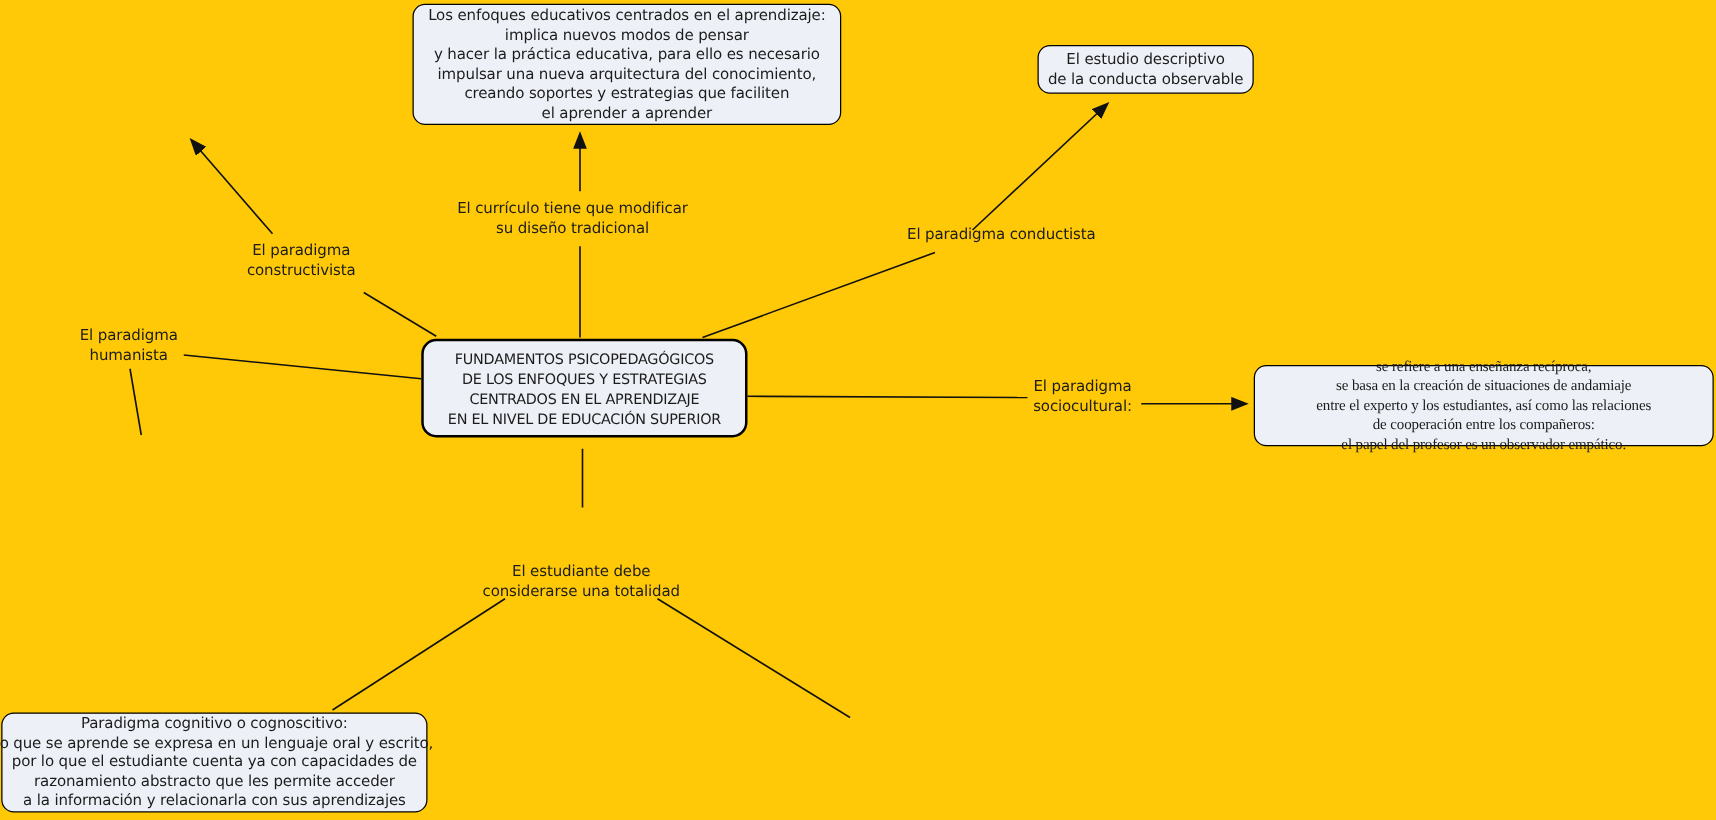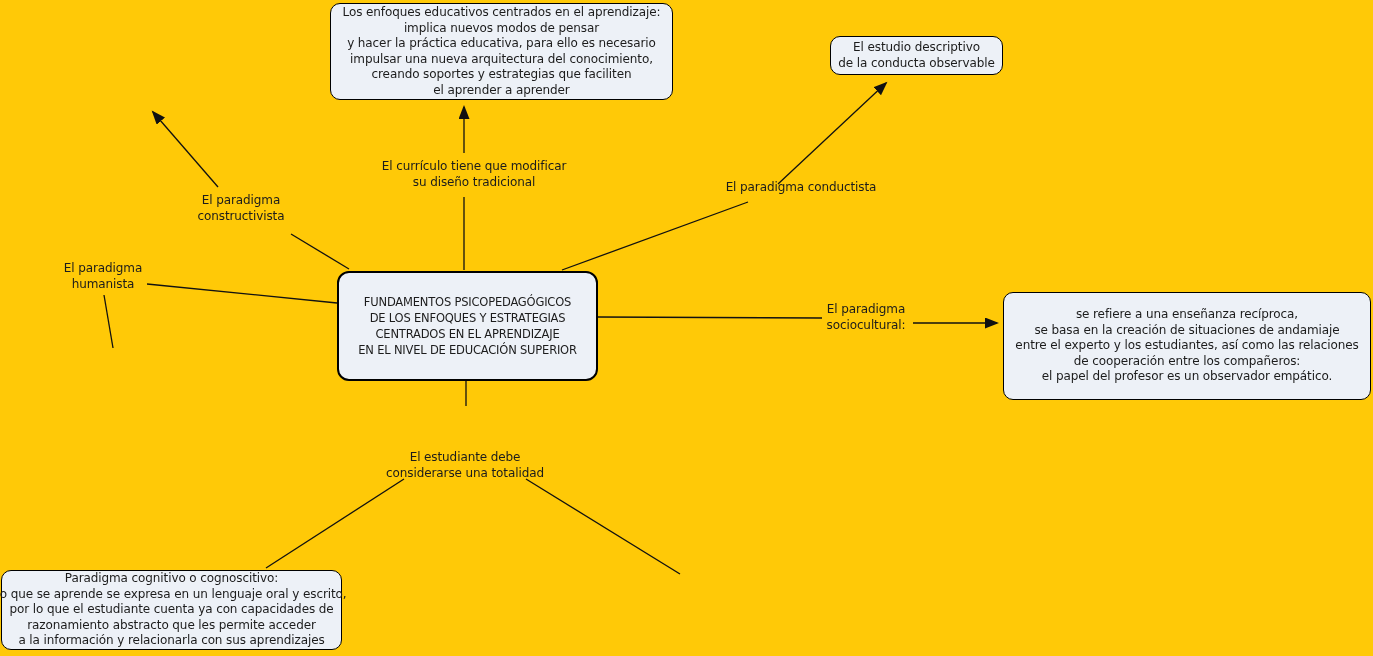--- a/index.html
+++ b/index.html
@@ -78,54 +78,54 @@
     <line x1="104" y1="295" x2="113" y2="348"></line>
 
     <line x1="598" y1="317" x2="822" y2="318"></line>
     <line x1="913" y1="323" x2="997" y2="323" marker-end="url(#arrow)"></line>
 
     <line x1="466" y1="359" x2="466" y2="406"></line>
     <line x1="404" y1="479" x2="266" y2="568"></line>
     <line x1="526" y1="479" x2="680" y2="574"></line>
   </svg>
 
-  <div class="node center-node" style="left:337px; top:271px; width:261px; height:110px;">FUNDAMENTOS PSICOPEDAGÓGICOS
+  <div class="node center-node" style="left:337px; top:271px; width:261px; height:79px;">FUNDAMENTOS PSICOPEDAGÓGICOS
 DE LOS ENFOQUES Y ESTRATEGIAS
 CENTRADOS EN EL APRENDIZAJE
 EN EL NIVEL DE EDUCACIÓN SUPERIOR</div>
 
 
   <div class="node" style="left:294px; top:3px; width:343px; height:97px;margin-left:36px;">Los enfoques educativos centrados en el aprendizaje:
 implica nuevos modos de pensar
 y hacer la práctica educativa, para ello es necesario
 impulsar una nueva arquitectura del conocimiento,
 creando soportes y estrategias que faciliten
 el aprender a aprender</div>
 
   <div class="node" style="left:830px; top:36px; width:173px; height:39px;">El estudio descriptivo
 de la conducta observable</div>
 
 
-  <div class="node" style="left:1003px; top:292px; width:368px; height:108px;">se refiere a una enseñanza recíproca,
+  <div class="node" style="left:1003px; top:292px; width:368px; height:65px;font-family:Liberation Serif, serif;">se refiere a una enseñanza recíproca,
 se basa en la creación de situaciones de andamiaje
 entre el experto y los estudiantes, así como las relaciones
 de cooperación entre los compañeros:
 el papel del profesor es un observador empático.</div>
 
   <div class="node" style="left:1px; top:570px; width:341px; height:80px;">Paradigma cognitivo o cognoscitivo:
 lo que se aprende se expresa en un lenguaje oral y escrito,
 por lo que el estudiante cuenta ya con capacidades de
 razonamiento abstracto que les permite acceder
 a la información y relacionarla con sus aprendizajes</div>
 
 
   <div class="link-label" style="left:241px; top:193px;">El paradigma
 constructivista</div>
 
-  <div class="link-label" style="left:474px; top:159px;">El currículo tiene que modificar
+  <div class="link-label" style="left:458px; top:159px;">El currículo tiene que modificar
 su diseño tradicional</div>
 
   <div class="link-label" style="left:801px; top:180px;">El paradigma conductista</div>
 
   <div class="link-label" style="left:103px; top:261px;">El paradigma
 humanista</div>
 
   <div class="link-label" style="left:866px; top:302px;">El paradigma
 sociocultural:</div>
 

